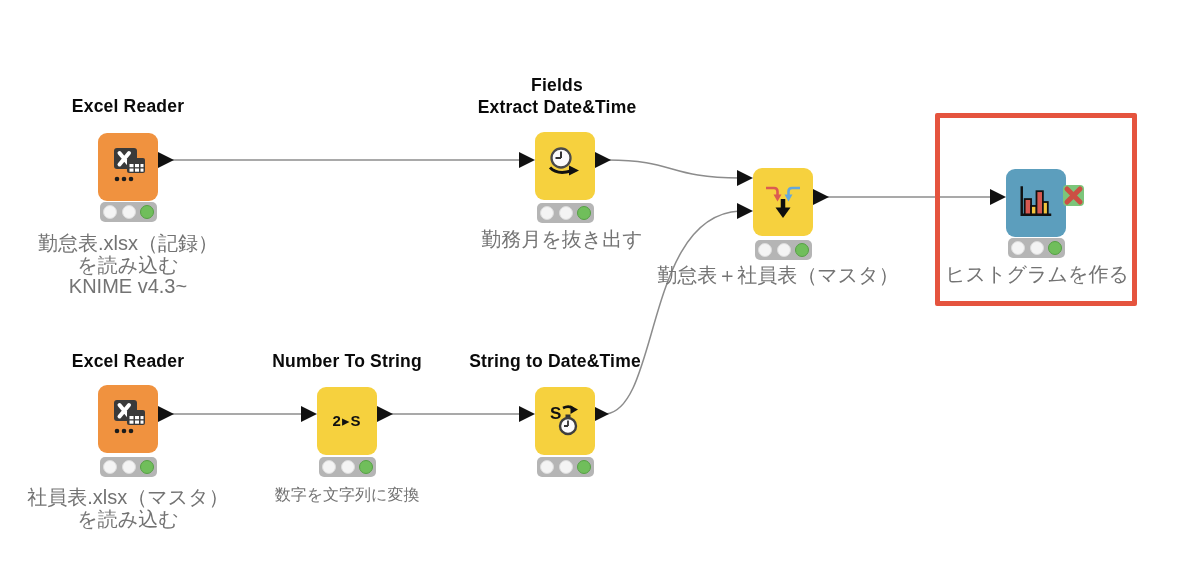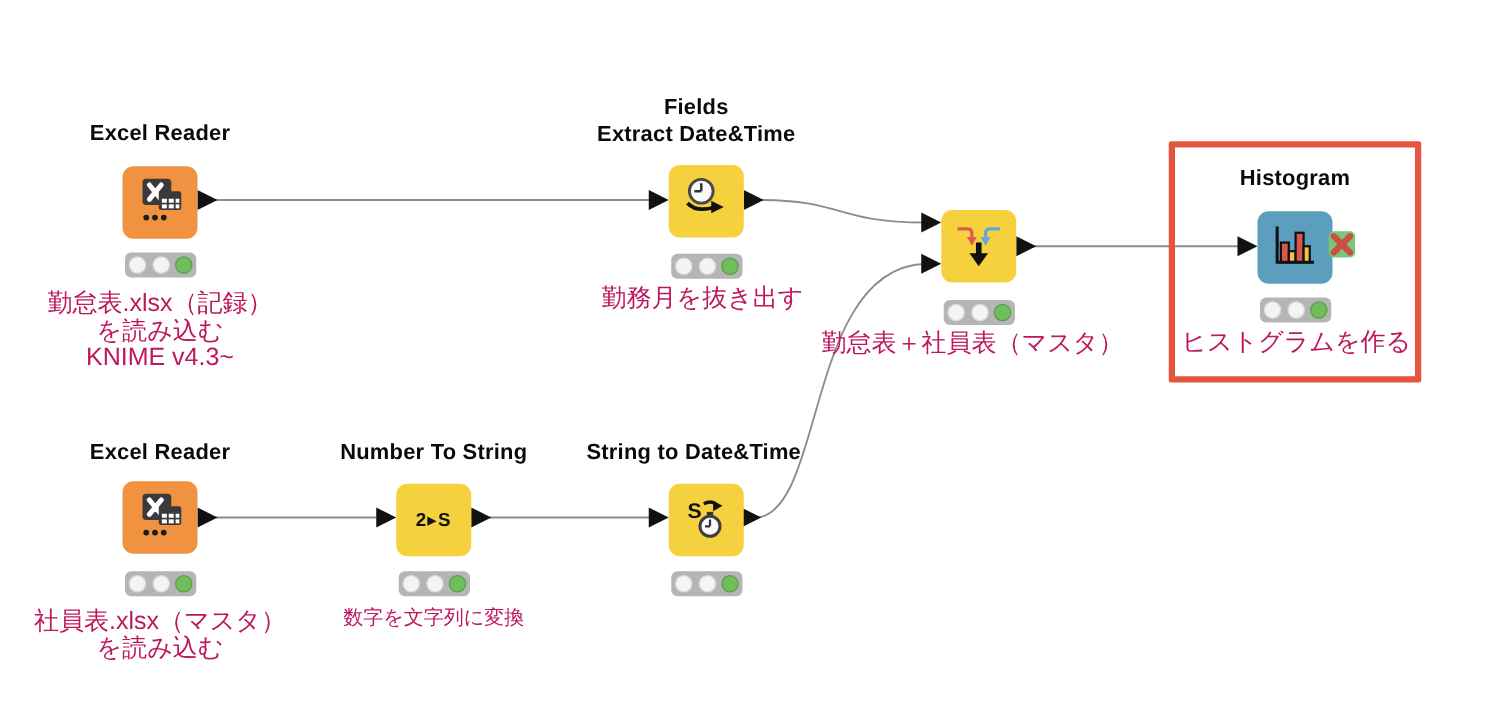--- a/index.html
+++ b/index.html
@@ -4,21 +4,21 @@
 <style>
   html,body{margin:0;padding:0;background:#fff;}
   .canvas{position:relative;width:1200px;height:568px;background:#ffffff;overflow:hidden;
           font-family:"Liberation Sans","DejaVu Sans",sans-serif;}
   svg{display:block}
 
   
   #wires{position:absolute;left:0;top:0;width:1200px;height:568px;}
 
   
-  .sq{position:absolute;width:60px;height:58px;border-radius:9px;display:flex;align-items:center;justify-content:center;}
+  .sq{position:absolute;width:60px;height:68px;border-radius:9px;display:flex;align-items:center;justify-content:center;}
   .sq.orange{background:#F0923F;}
   .sq.yellow{background:#F6D13E;}
   .sq.blue{background:#5C9EBD;}
   #n1{left:98px;top:133px;}
   #n2{left:535px;top:132px;}
   #n3{left:753px;top:168px;}
   #n4{left:1006px;top:169px;}
   #n5{left:98px;top:385px;}
   #n6{left:317px;top:387px;}
   #n7{left:535px;top:387px;}
@@ -42,21 +42,21 @@
   .tl i.g{background:#70BE5B;border-color:#56a045;}
   #l1{left:100px;top:202px;}
   #l2{left:537px;top:203px;}
   #l3{left:755px;top:240px;}
   #l4{left:1008px;top:238px;}
   #l5{left:100px;top:457px;}
   #l6{left:319px;top:457px;}
   #l7{left:537px;top:457px;}
 
   
-  .anno{position:absolute;text-align:center;font-size:20px;line-height:21.5px;color:#be185d;}
+  .anno{position:absolute;text-align:center;font-size:20px;line-height:21.5px;color:#737373;}
   #a1{left:3px;top:233px;width:250px;}
   #a2{left:437px;top:229px;width:250px;}
   #a3{left:628px;top:265px;width:300px;}
   #a4{left:912px;top:264px;width:250px;}
   #a5{left:3px;top:486px;width:250px;line-height:22px;}
   #a6{left:222px;top:484px;width:250px;font-size:16px;}
   #a7{left:439px;top:485px;width:250px;}
 
   
   .hilite{position:absolute;left:935px;top:113px;width:202px;height:193px;box-sizing:border-box;
@@ -161,21 +161,20 @@
       <polygon points="22.5,34.5 37.5,34.5 30,45" fill="#0f0f0f"></polygon>
     </svg>
   </div>
   <div class="tl" id="l3">
       <i></i>
       <i></i>
       <i class="g"></i>
     </div>
   <div class="anno" id="a3">勤怠表＋社員表（マスタ）</div>
 
-  <div class="ntitle" id="t4">Histogram</div>
   <div class="sq blue" id="n4">
     <svg width="61" height="58" viewBox="0 0 61 58">
       <g stroke="#111" stroke-width="1.8">
         <rect x="19" y="25" width="6.5" height="16" fill="#D65850"></rect>
         <rect x="25.5" y="32" width="5.5" height="9" fill="#F2C53D"></rect>
         <rect x="31" y="17" width="6.5" height="24" fill="#D65850"></rect>
         <rect x="37.5" y="28" width="5" height="13" fill="#F2C53D"></rect>
       </g>
       <path d="M16 12 L16 41 L46 41" stroke="#111" stroke-width="2.5" fill="none"></path>
     </svg>

